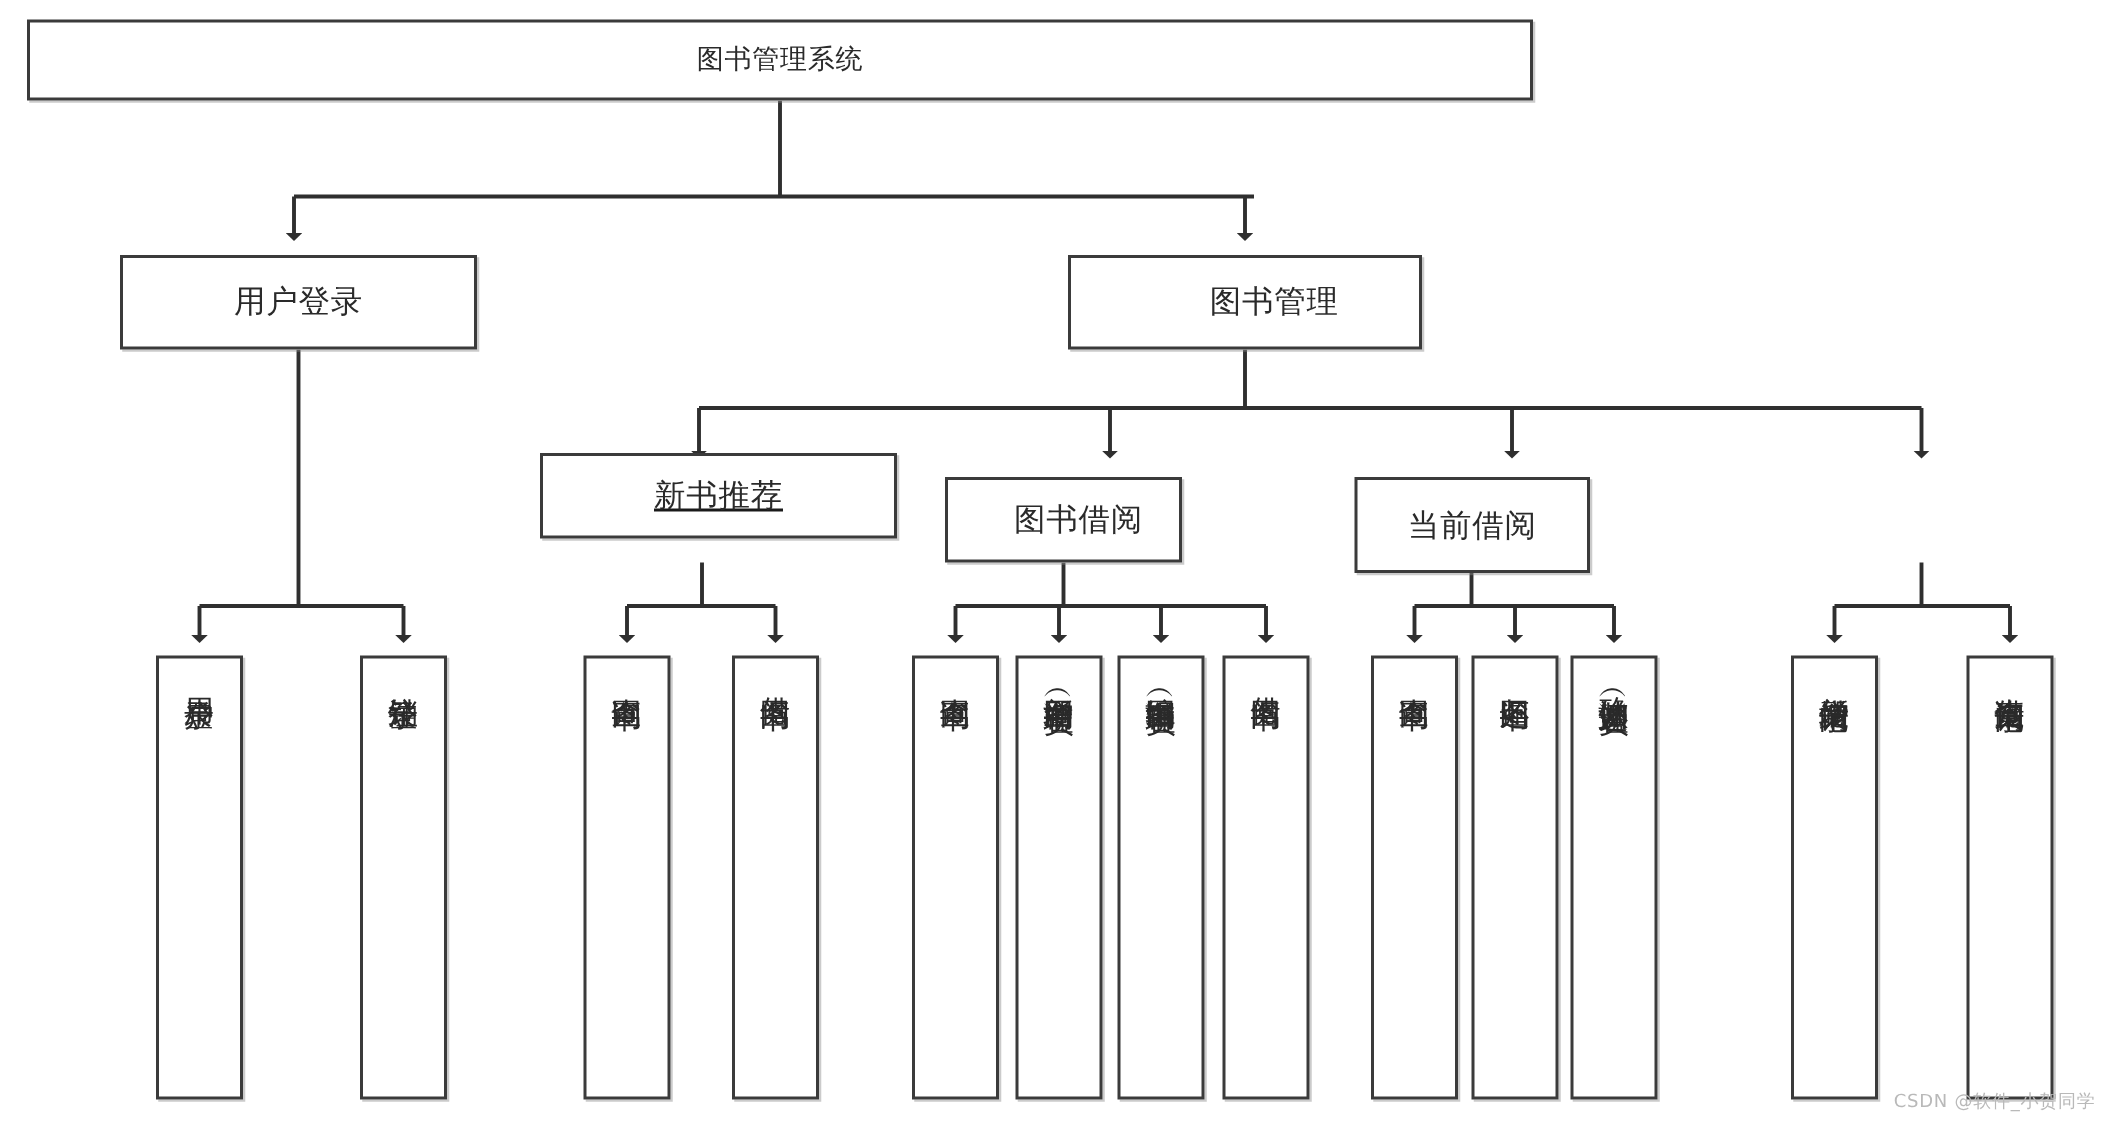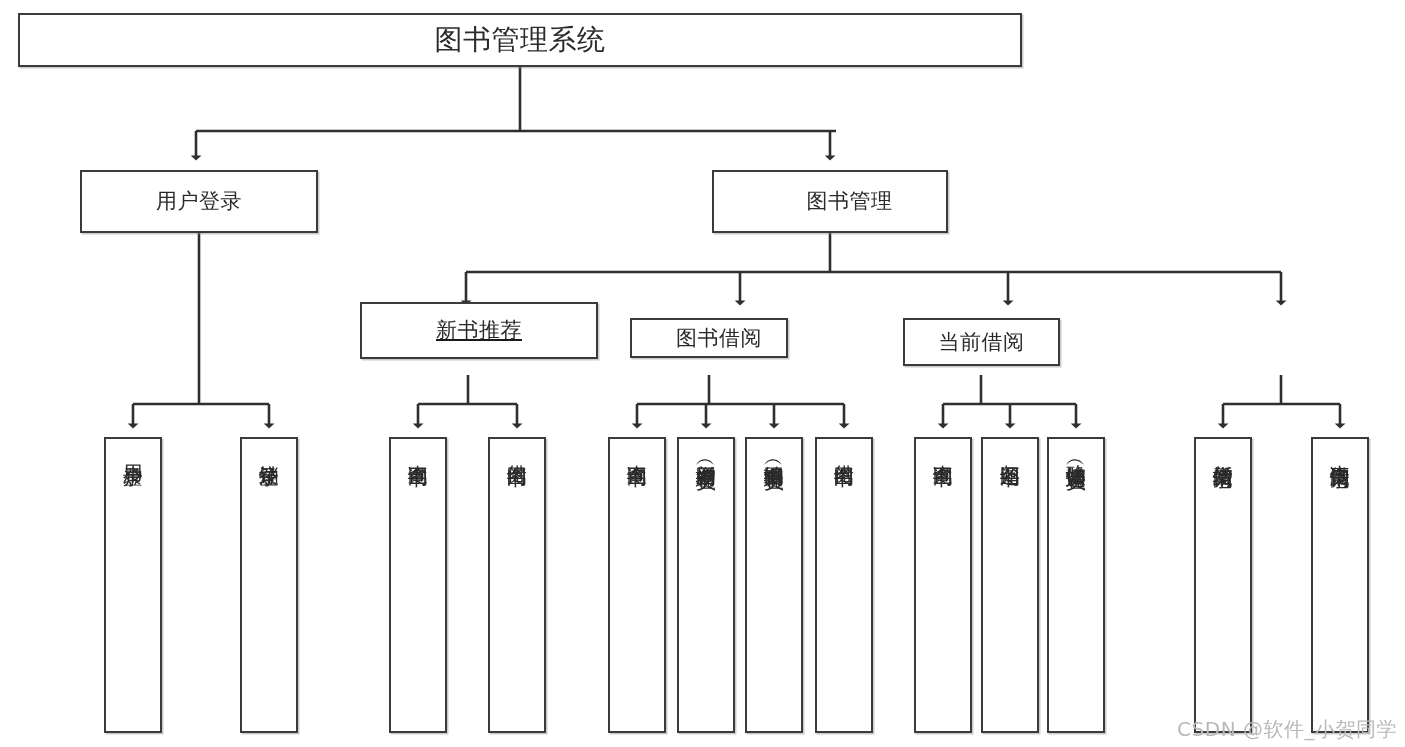--- a/index.html
+++ b/index.html
@@ -35,41 +35,41 @@
   }
   .node .lbl{
     font-size:21px;
     line-height:1.15;
     letter-spacing:0.5px;
     color:#2a2a2a;
     white-space:nowrap;
     text-align:center;
     user-select:none;
   }
-  .node.root .lbl{font-size:28px;}
+  .node.root .lbl{font-size:18px;}
   .node.leaf{
     border-width:2.5px;
     align-items:flex-start;
     padding-top:10px;
   }
   .node.leaf .lbl{
     writing-mode:vertical-rl;
     text-orientation:upright;
     font-size:20px;
     line-height:1.32;
     letter-spacing:1px;
     white-space:normal;
     max-height:278px;
     transform:translateX(0);
   }
   .watermark{
     position:absolute;
     right:8px;
     bottom:4px;
-    font-size:20px;
+    font-size:12px;
     color:#b9b9b9;
     letter-spacing:0.5px;
     z-index:5;
     user-select:none;
     white-space:nowrap;
   }
 </style>
 </head>
 <body>
 
@@ -132,24 +132,24 @@
   <div class="node" style="left:80px;top:170px;width:238px;height:63px;">
     <span class="lbl">用户登录</span>
   </div>
   <div class="node" style="left:712px;top:170px;width:236px;height:63px;padding-left:39px;">
     <span class="lbl">图书管理</span>
   </div>
 
   <div class="node" style="left:360px;top:302px;width:238px;height:57px;text-decoration:underline;">
     <span class="lbl">新书推荐</span>
   </div>
-  <div class="node" style="left:630px;top:318px;width:158px;height:40px;padding-left:20px;">
+  <div class="node" style="left:630px;top:318px;width:158px;height:57px;padding-left:20px;">
     <span class="lbl">图书借阅</span>
   </div>
-  <div class="node" style="left:903px;top:318px;width:157px;height:48px;">
+  <div class="node" style="left:903px;top:318px;width:157px;height:64px;">
     <span class="lbl">当前借阅</span>
   </div>
 
   <div class="node leaf" style="left:104px;top:437px;width:58px;height:296px;">
     <span class="lbl">用户登录</span>
   </div>
   <div class="node leaf" style="left:240px;top:437px;width:58px;height:296px;">
     <span class="lbl">注销登录</span>
   </div>
 

